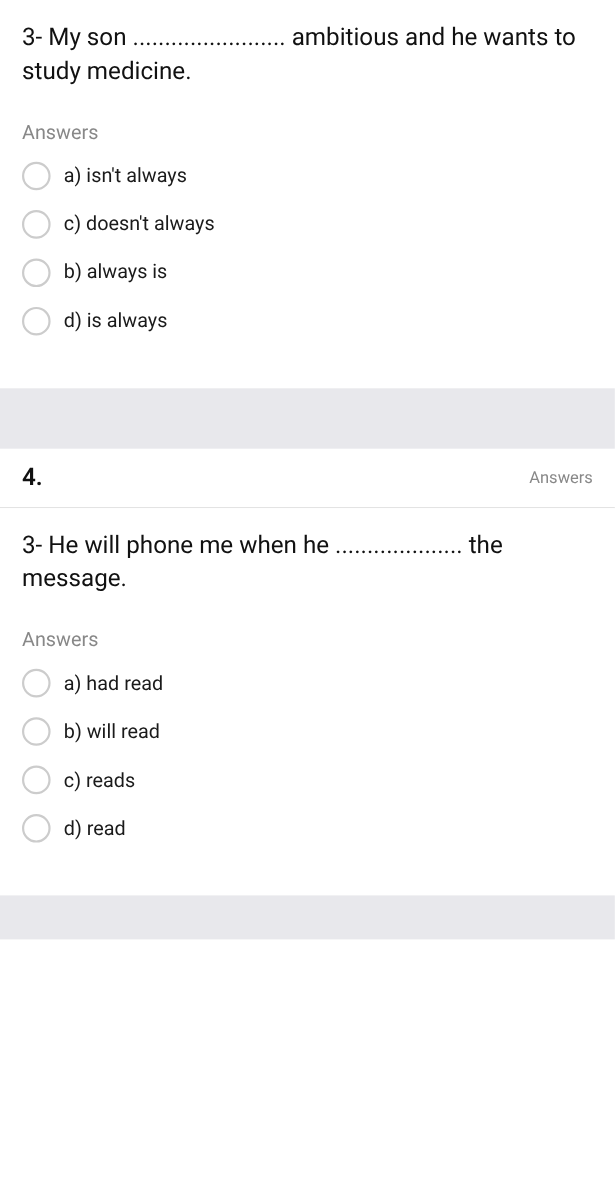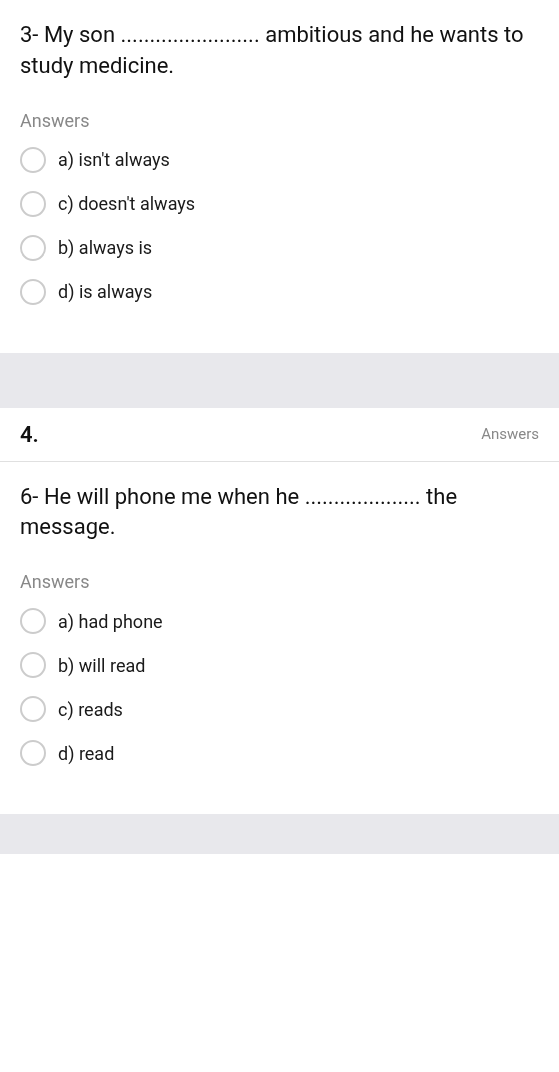--- a/index.html
+++ b/index.html
@@ -117,27 +117,27 @@
 </div>
 
 <div class="divider-section"></div>
 
 <div class="question-header">
   <span class="question-number">4.</span>
   <span class="points-label">Answers</span>
 </div>
 
 <div class="question-section">
-  <p class="question-text">6- He will phone me when he .................... the message.</p>
+  <p class="question-text">3- He will phone me when he .................... the message.</p>
 
   <div class="answers-label">Answers</div>
 
   <div class="answer-option">
     <div class="radio-circle"></div>
-    <span class="answer-text">a) had phone</span>
+    <span class="answer-text">a) had read</span>
   </div>
 
   <div class="answer-option">
     <div class="radio-circle"></div>
     <span class="answer-text">b) will read</span>
   </div>
 
   <div class="answer-option">
     <div class="radio-circle"></div>
     <span class="answer-text">c) reads</span>

